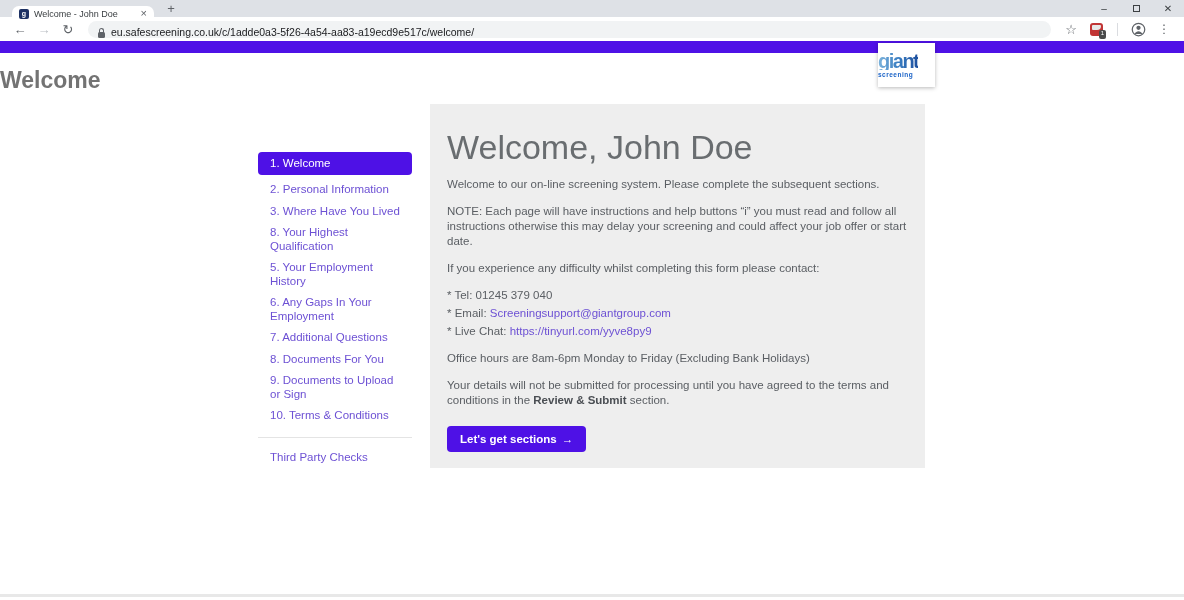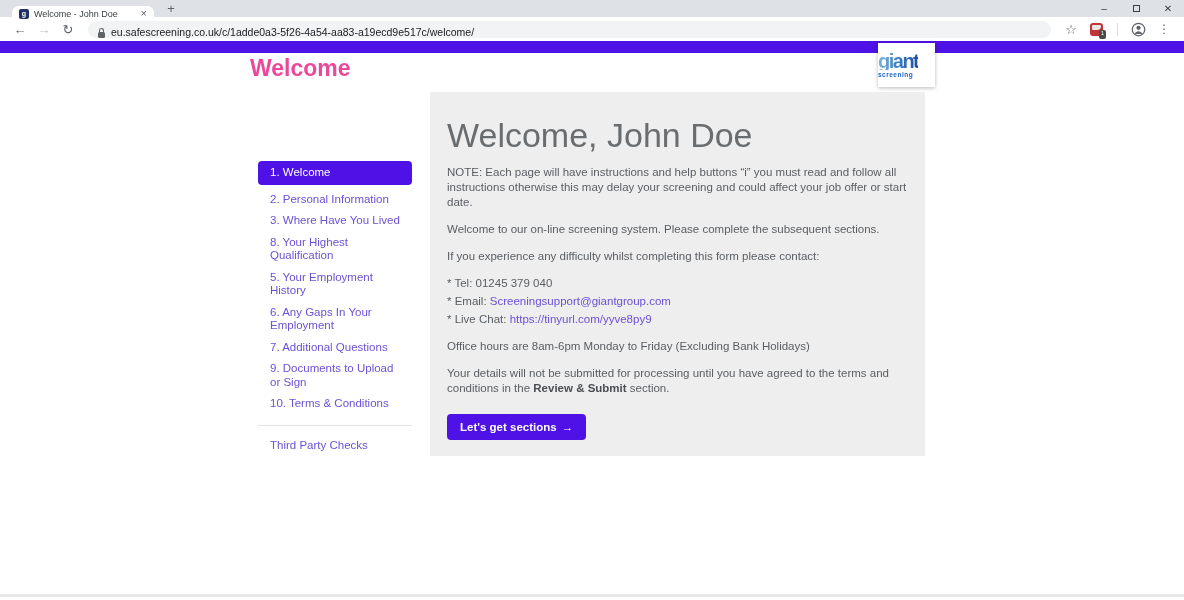--- a/index.html
+++ b/index.html
@@ -46,22 +46,22 @@
   .bottom-strip { position:absolute; left:0; right:0; bottom:0; height:3px; background:#e8e8e8; }
 
   .logo-card { position:absolute; left:878px; top:-10px; width:57px; height:44px; background:#fff;
     box-shadow:0 1px 4px rgba(0,0,0,.28); display:flex; flex-direction:column; align-items:flex-start;
     justify-content:center; z-index:5; }
   .logo-text { font-size:20px; font-weight:bold; letter-spacing:-1.5px; line-height:0.9;
     background:linear-gradient(90deg,#7db4dc,#3a7ec2,#1d4f9e); -webkit-background-clip:text;
     background-clip:text; color:#2a6cb5; -webkit-text-fill-color:transparent; }
   .logo-sub { font-size:6.5px; font-weight:bold; color:#1b63c7; letter-spacing:0.5px; margin-top:1px; }
 
-  .page-title { margin-left:250px; padding-top:0; font-size:23px; line-height:30px;
-    font-weight:700; color:#ec4899; }
+  .page-title { padding-top:12px; font-size:23px; line-height:30px;
+    font-weight:700; color:#737373; }
 
   .content { display:flex; align-items:flex-end; margin-left:258px; margin-top:9px; }
 
   .sidebar { width:154px; flex:0 0 auto; }
   .side-item { display:block; font-size:11.5px; line-height:13.5px; color:#6d51d4;
     padding:4px 12px; text-decoration:none; cursor:pointer; }
   .side-item.active { background:#4e11e6; color:#fff; border-radius:4px; padding:5px 12px; margin-bottom:4px; }
   .side-divider { border-top:1px solid #e4e4e4; margin:10px 0 9px; }
 
   .panel { width:495px; margin-left:18px; background:#eeeeee; padding:24px 17px 16px; min-height:326px; }
@@ -129,30 +129,31 @@
 
   <div class="content">
     <nav class="sidebar">
       <a class="side-item active">1. Welcome</a>
       <a class="side-item">2. Personal Information</a>
       <a class="side-item">3. Where Have You Lived</a>
       <a class="side-item">8. Your Highest Qualification</a>
       <a class="side-item">5. Your Employment History</a>
       <a class="side-item">6. Any Gaps In Your Employment</a>
       <a class="side-item">7. Additional Questions</a>
+      <a class="side-item">8. Documents For You</a>
       <a class="side-item">9. Documents to Upload or Sign</a>
       <a class="side-item">10. Terms &amp; Conditions</a>
       <div class="side-divider"></div>
       <a class="side-item">Third Party Checks</a>
     </nav>
 
     <section class="panel">
       <h2>Welcome, John Doe</h2>
+      <p>Welcome to our on-line screening system. Please complete the subsequent sections.</p>
       <p>NOTE: Each page will have instructions and help buttons “i” you must read and follow all instructions otherwise this may delay your screening and could affect your job offer or start date.</p>
-      <p>Welcome to our on-line screening system. Please complete the subsequent sections.</p>
       <p>If you experience any difficulty whilst completing this form please contact:</p>
       <p class="tight">* Tel: 01245 379 040</p>
       <p class="tight"><span>* Email: </span><a>Screeningsupport@giantgroup.com</a></p>
       <p><span>* Live Chat: </span><a>https://tinyurl.com/yyve8py9</a></p>
       <p>Office hours are 8am-6pm Monday to Friday (Excluding Bank Holidays)</p>
       <p><span>Your details will not be submitted for processing until you have agreed to the terms and conditions in the </span><b>Review &amp; Submit</b><span> section.</span></p>
       <button class="cta">
           <span>Let's get sections</span>
           <span>→</span>
         </button>

